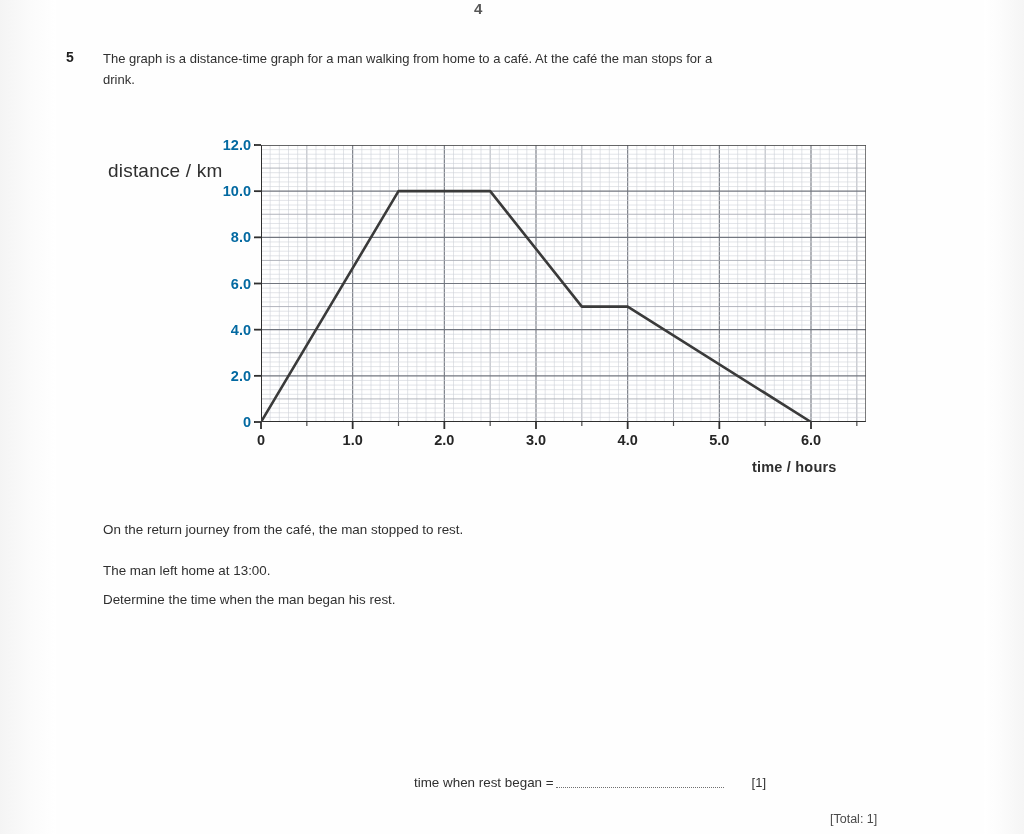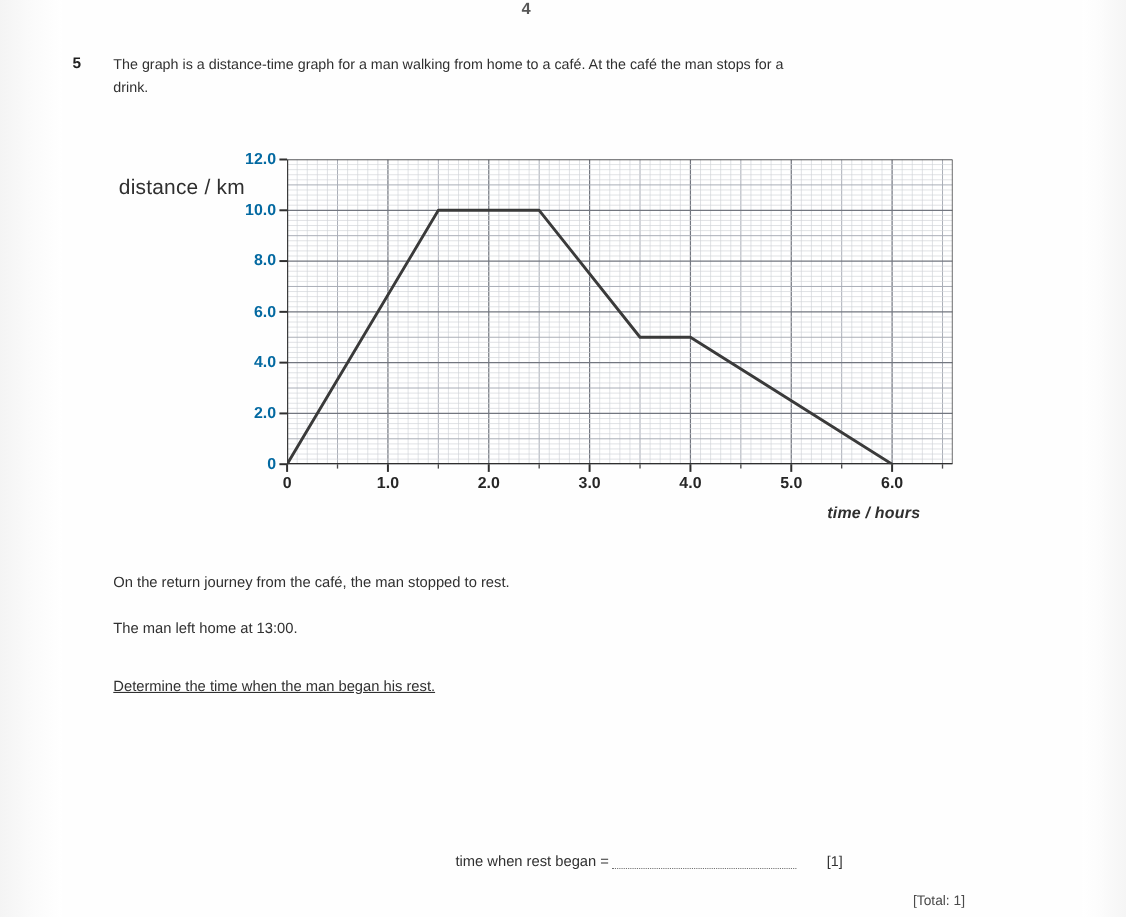--- a/index.html
+++ b/index.html
@@ -82,21 +82,20 @@
     letter-spacing: .2px;
   }
   .x-axis-title {
     position: absolute;
     left: 752px;
     top: 459px;
     font-size: 14.5px;
     color: #2f2f2f;
     font-weight: 600;
     letter-spacing: .2px;
-    font-style: italic;
   }
   .plot {
     position: absolute;
     left: 261px;
     top: 145px;
     width: 605px;
     height: 277px;
   }
   .grid-svg, .curve-svg {
     position: absolute;
@@ -128,29 +127,29 @@
   
   .statement {
     position: absolute;
     left: 103px;
     font-size: 13.4px;
     color: #303030;
     white-space: nowrap;
   }
   .st1 { top: 522px; }
   .st2 { top: 563px; }
-  .st3 { top: 616px; text-decoration: underline; }
+  .st3 { top: 592px; }
 
   
   .answer-row {
     position: absolute;
     left: 414px;
     top: 775px;
     display: flex;
-    align-items: flex-end;
+    align-items: center;
     font-size: 13.4px;
     color: #303030;
   }
   .answer-label { white-space: nowrap; }
   .dotted {
     display: inline-block;
     width: 168px;
     margin-left: 2px;
     border-bottom: 1.5px dotted #707070;
     height: 9px;

